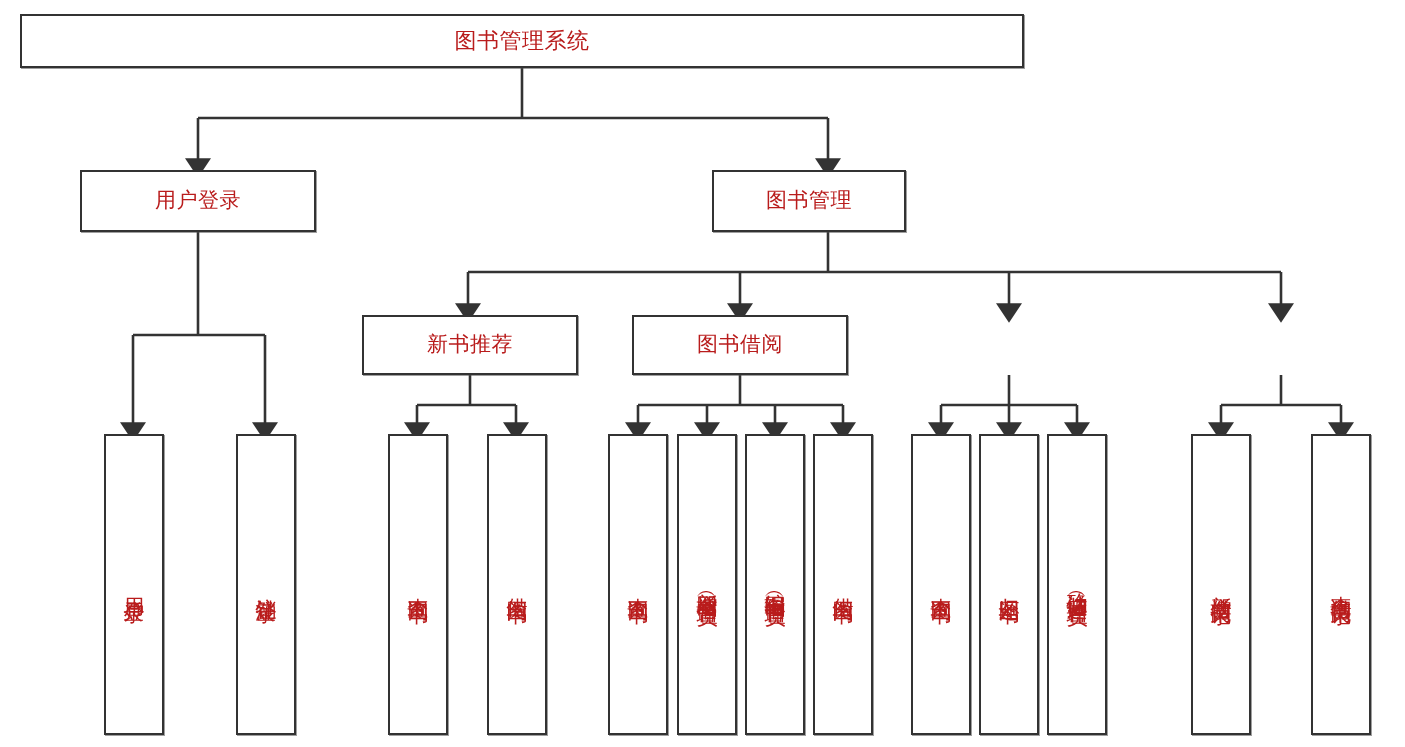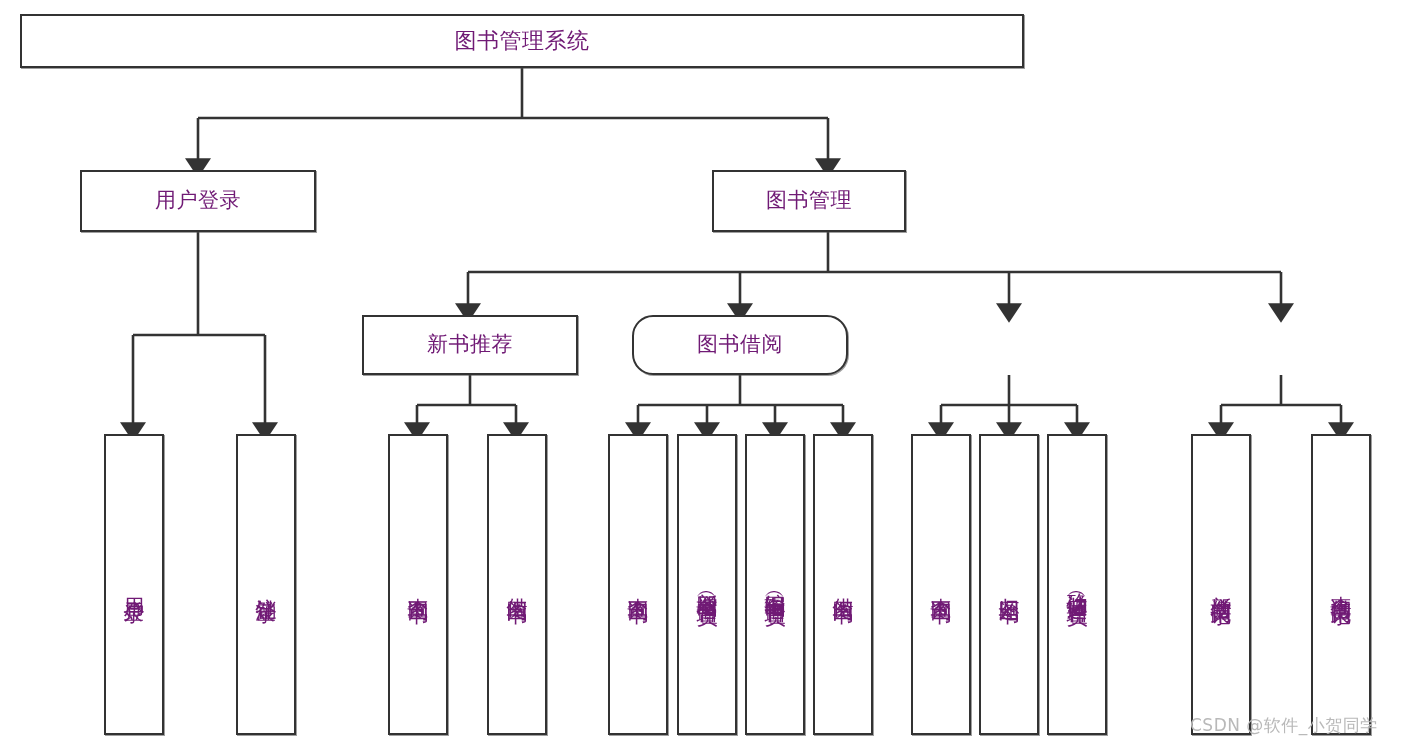--- a/index.html
+++ b/index.html
@@ -31,21 +31,21 @@
     box-sizing: border-box;
     background: #ffffff;
     border: 2px solid #333333;
     box-shadow: 1px 1px 0 0 rgba(80,80,80,0.55);
     display: flex;
     align-items: center;
     justify-content: center;
     z-index: 3;
   }
   .node-label {
-    color: #701a75;
+    color: #b91c1c;
     font-size: 21px;
     line-height: 1.12;
     letter-spacing: 0.5px;
     text-align: center;
     white-space: nowrap;
   }
   .node.horizontal .node-label {
     writing-mode: horizontal-tb;
   }
   .node.vertical .node-label {
@@ -148,21 +148,21 @@
   </div>
 
   <div class="node horizontal" style="left:712px; top:170px; width:194px; height:62px;">
     <span class="node-label">图书管理</span>
   </div>
 
   <div class="node horizontal" style="left:362px; top:315px; width:216px; height:60px;">
     <span class="node-label">新书推荐</span>
   </div>
 
-  <div class="node horizontal" style="left:632px; top:315px; width:216px; height:60px;border-radius:21px;">
+  <div class="node horizontal" style="left:632px; top:315px; width:216px; height:60px;">
     <span class="node-label">图书借阅</span>
   </div>
 
 
 
   <div class="node vertical" style="left:104px; top:434px; width:60px; height:301px;">
     <span class="node-label">用户登录</span>
   </div>
 
   <div class="node vertical" style="left:236px; top:434px; width:60px; height:301px;">
@@ -206,15 +206,14 @@
   </div>
 
   <div class="node vertical" style="left:1191px; top:434px; width:60px; height:301px;">
     <span class="node-label">新增借阅记录</span>
   </div>
 
   <div class="node vertical" style="left:1311px; top:434px; width:60px; height:301px;">
     <span class="node-label">查询借阅记录</span>
   </div>
 
-  <div id="watermark">CSDN @软件_小贺同学</div>
 
 </div>
 
 </body></html>

